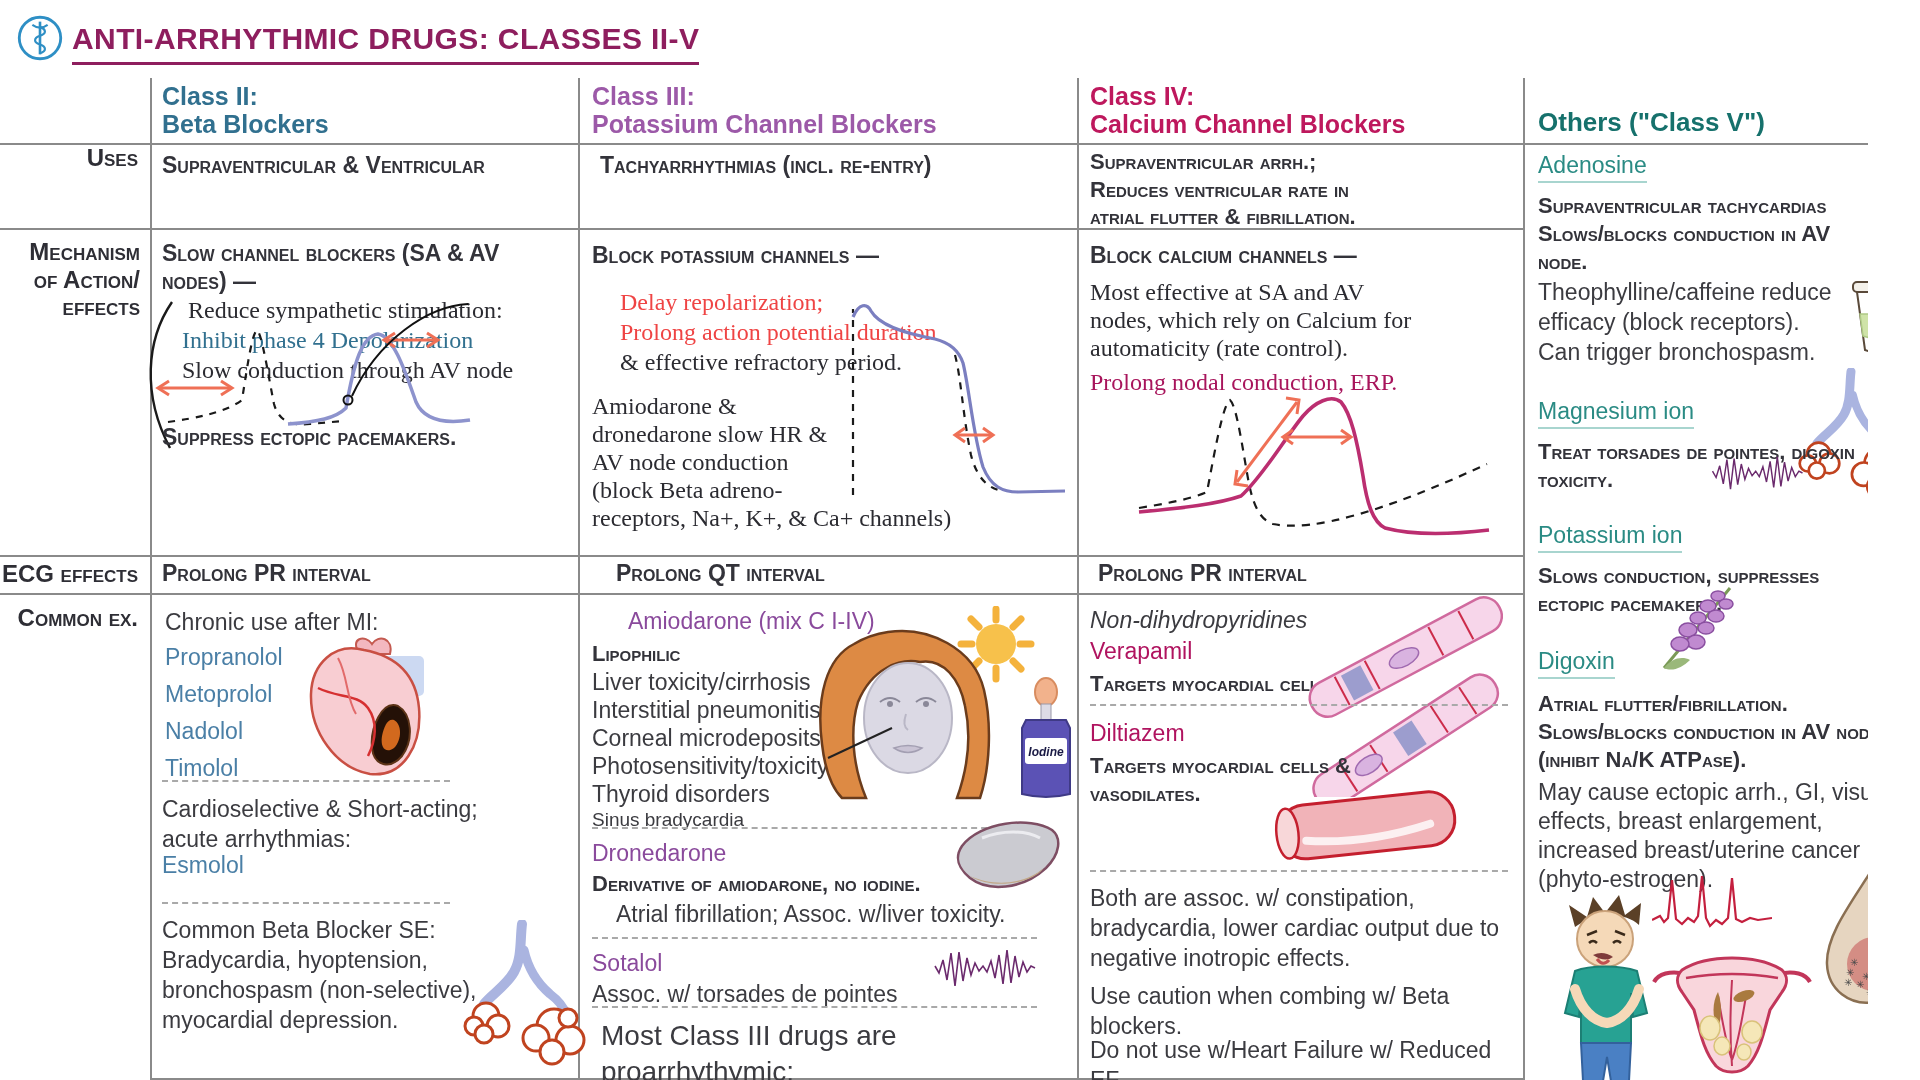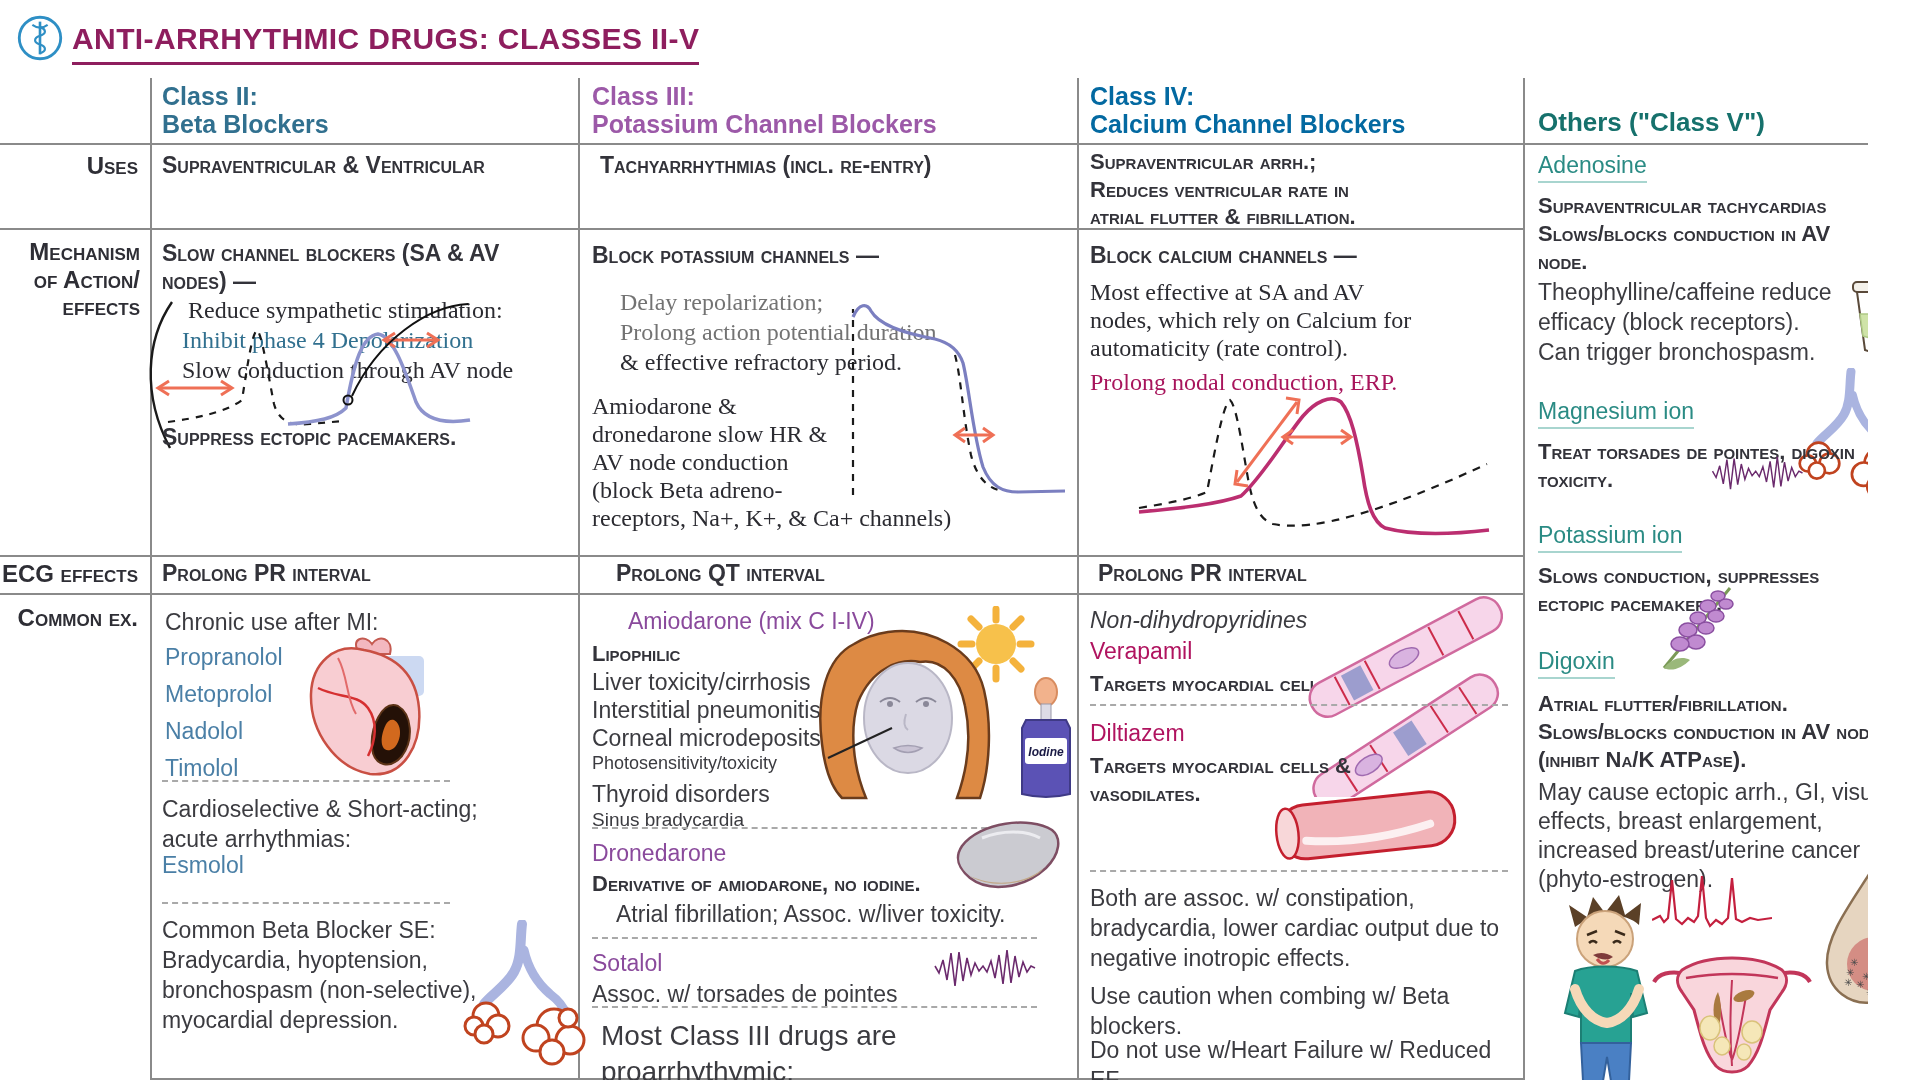--- a/index.html
+++ b/index.html
@@ -5,26 +5,26 @@
   html,body { margin:0; padding:0; background:#ffffff; }
   .page { position:relative; width:1868px; height:1080px; background:#ffffff; overflow:hidden;
           font-family:"Liberation Sans", sans-serif; }
   .abs { position:absolute; }
   .vline { position:absolute; width:1.5px; background:#8a8a8a; }
   .hline { position:absolute; height:1.5px; background:#8a8a8a; }
   .dashed { position:absolute; border-top:2px dashed #a9a9a9; }
   .title { font-size:30px; font-weight:800; color:#8e1e5e; letter-spacing:0.4px;
            border-bottom:3px solid #8e1e5e; padding-bottom:6px; display:inline-block; }
   .hdr { font-weight:700; font-size:25px; line-height:1.12; }
-  .c2c { color:#31708f; } .c3c { color:#9c59a8; } .c4c { color:#0369a1; } .c5c { color:#16716c; }
+  .c2c { color:#31708f; } .c3c { color:#9c59a8; } .c4c { color:#be185d; } .c5c { color:#16716c; }
   .caps { font-variant:small-caps; font-weight:600; color:#33333a; font-size:23px; line-height:1.2; }
   .caps-sm { font-variant:small-caps; font-weight:600; color:#33333a; font-size:22px; line-height:1.25; }
   .rowlabel { font-variant:small-caps; font-weight:600; font-size:24px; color:#2e2e35; text-align:right; line-height:1.15; }
   .serif { font-family:"Liberation Serif","DejaVu Serif",serif; font-size:24px; color:#2b2b31; line-height:1.22; }
-  .serif-purple { color:#737373;text-align:center; }
+  .serif-purple { color:#ef4444;text-align:center; }
   .serif-blue { color:#31708f; }
   .serif-magenta { color:#a8155c; }
   .sans { font-size:22px; color:#3b3b40; line-height:1.3; }
   .drug-blue { color:#4a7fa6; font-size:23px; }
   .drug-purple { color:#8a4a9c; font-size:23px; }
   .drug-magenta { color:#b0135f; font-size:23px; }
   .teal-link { color:#2a8b84; font-size:23px; display:inline-block; border-bottom:2px solid #a8d5cf; padding-bottom:2px; }
   .italic { font-style:italic; }
   svg { display:block; }
 </style>
@@ -60,21 +60,21 @@
   <div class="abs hdr c3c" style="left:592px; top:82px;">
     <div>Class III:</div>
     <div>Potassium Channel Blockers</div>
   </div>
   <div class="abs hdr c4c" style="left:1090px; top:82px;">
     <div>Class IV:</div>
     <div>Calcium Channel Blockers</div>
   </div>
   <div class="abs hdr c5c" style="left:1538px; top:108px; font-size:26px;">Others ("Class V")</div>
 
-  <div class="abs rowlabel" style="left:0; top:152px; width:138px;">Uses</div>
+  <div class="abs rowlabel" style="left:0; top:144px; width:138px;">Uses</div>
   <div class="abs rowlabel" style="left:0; top:238px; width:140px;">Mechanism of Action/ effects</div>
   <div class="abs rowlabel" style="left:0; top:560px; width:138px;">ECG effects</div>
   <div class="abs rowlabel" style="left:0; top:604px; width:138px;">Common ex.</div>
 
   <div class="abs caps" style="left:162px; top:152px; width:400px;">Supraventricular &amp; Ventricular</div>
   <div class="abs caps" style="left:600px; top:152px; width:460px;">Tachyarrhythmias (incl. re-entry)</div>
   <div class="abs caps-sm" style="left:1090px; top:148px; width:400px;">
     <div>Supraventricular arrh.;</div>
     <div>Reduces ventricular rate in</div>
     <div>atrial flutter &amp; fibrillation.</div>
@@ -190,21 +190,21 @@
           <circle cx="106" cy="98" r="9"></circle>
       </g>
     </svg>
   </div>
 
   <div class="abs drug-purple" style="left:592px; top:608px;margin-left:36px;">Amiodarone (mix C I-IV)</div>
   <div class="abs caps-sm" style="left:592px; top:640px;">Lipophilic</div>
   <div class="abs sans" style="left:592px; top:668px; font-size:23px;">Liver toxicity/cirrhosis</div>
   <div class="abs sans" style="left:592px; top:696px; font-size:23px;">Interstitial pneumonitis</div>
   <div class="abs sans" style="left:592px; top:724px; font-size:23px;">Corneal microdeposits</div>
-  <div class="abs sans" style="left:592px; top:752px; font-size:18px;">Photosensitivity/toxicity</div>
+  <div class="abs sans" style="left:592px; top:752px; font-size:23px;">Photosensitivity/toxicity</div>
   <div class="abs sans" style="left:592px; top:780px; font-size:23px;">Thyroid disorders</div>
   <div class="abs sans" style="left:592px; top:808px; font-size:19px;">Sinus bradycardia</div>
   <div class="abs" style="left:768px; top:606px;">
     <svg width="310" height="198" viewBox="0 0 310 198">
       <g>
         <circle cx="228" cy="38" r="20" fill="#f7c14b"></circle>
         <g stroke="#f4b23c" stroke-width="7" stroke-linecap="round">
           <line x1="228" y1="14" x2="228" y2="3"></line>
             <line x1="228" y1="62" x2="228" y2="73"></line>
           <line x1="204" y1="38" x2="193" y2="38"></line>

